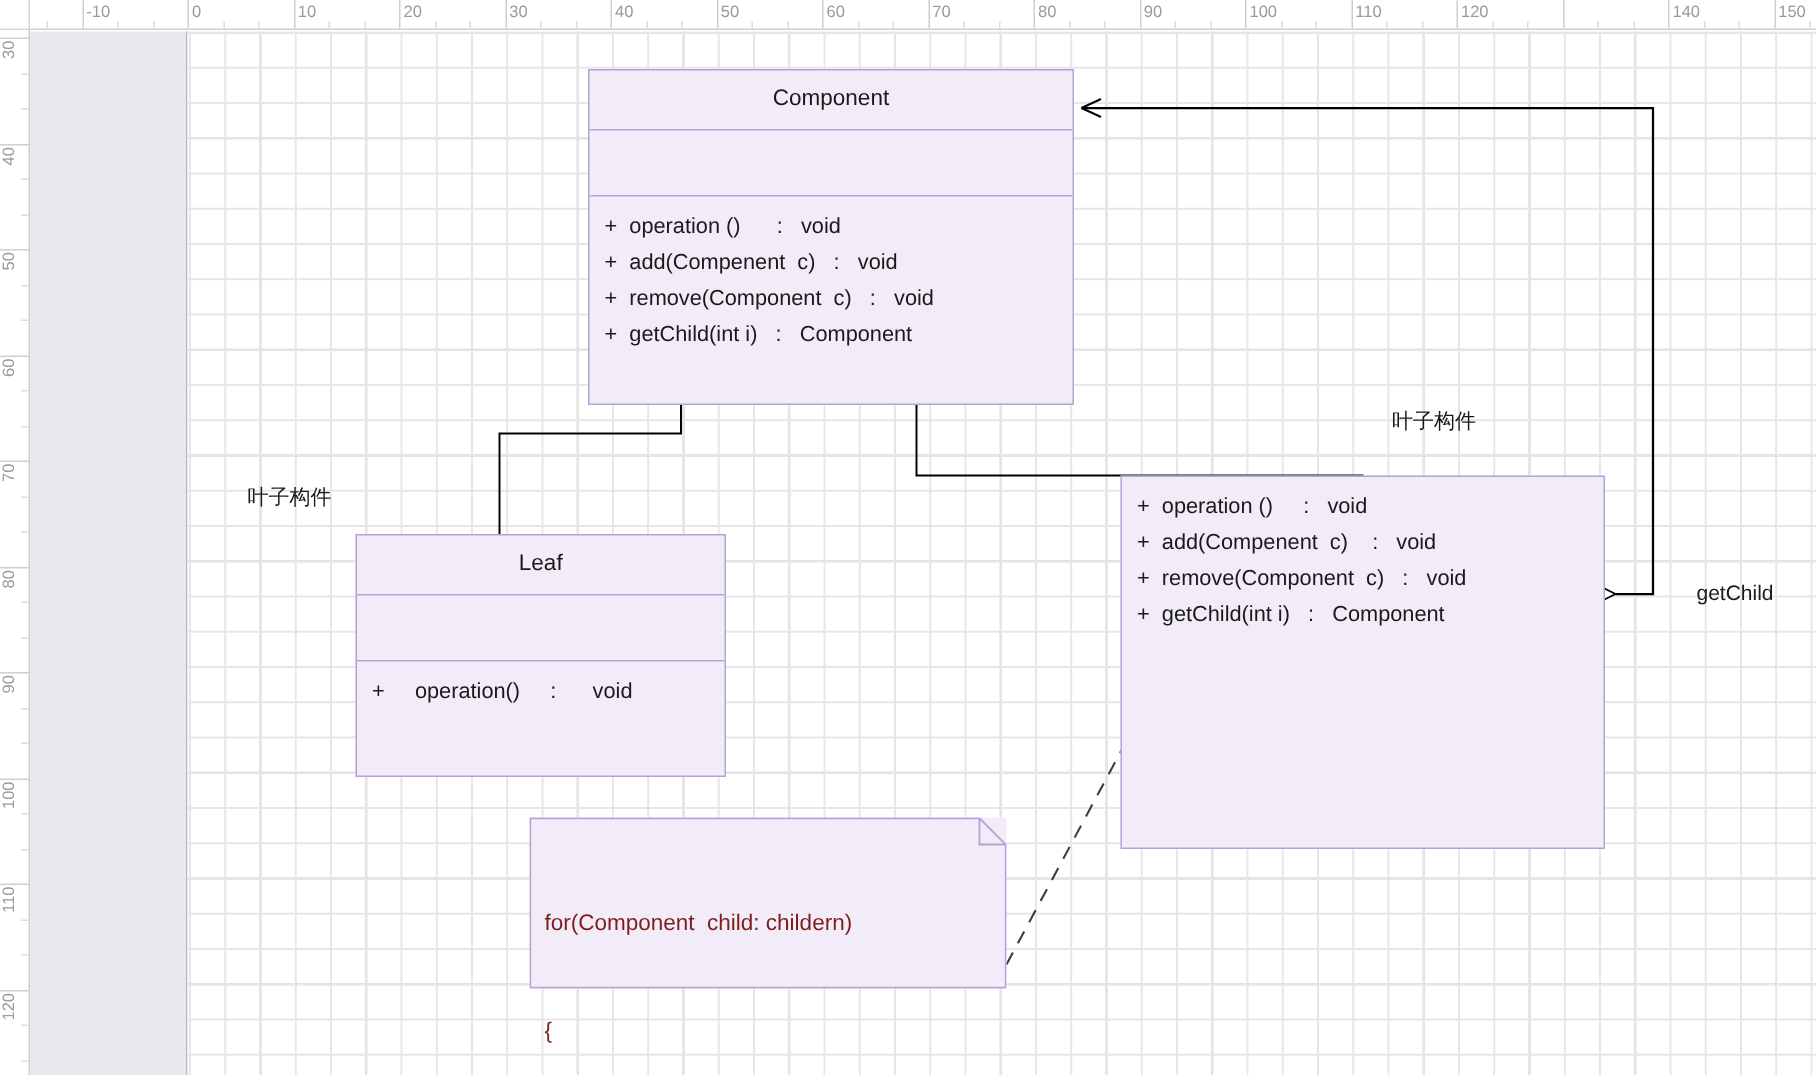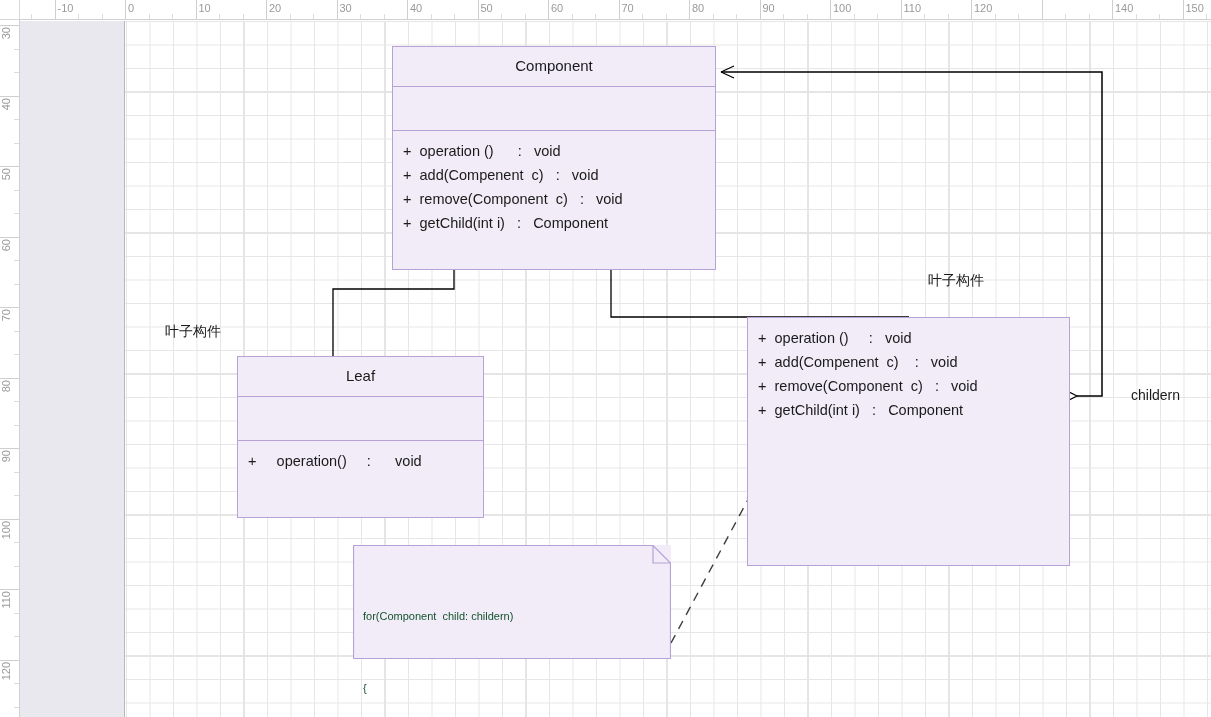--- a/index.html
+++ b/index.html
@@ -118,23 +118,23 @@
     min-height: 20px;
   }
   .uml-section:last-child { border-bottom: none; }
   .uml-section.empty { padding: 0; height: 44px; }
   .uml-row { white-space: pre; }
 
   
   .note-box {
     position: absolute;
     background: #f1ecf7;
-    font-size: 11px;
+    font-size: 15px;
     line-height: 24px;
-    color: #14532d;
+    color: #7f1d1d;
     padding-left: 40px;
   }
   .note-body {
     position: absolute;
     left: 0; top: 0; width: 100%; height: 100%;
     padding: 11px 10px;
     white-space: pre;
   }
 
   
@@ -227,21 +227,21 @@
       <div class="note-body">
         <div>for(Component  child: childern)</div>
         <div>{</div>
         
         
       </div>
     </div>
 
     <div class="free-label cjk" style="left:40px; top:302px;">叶子构件</div>
     <div class="free-label cjk" style="left:803px; top:251px;">叶子构件</div>
-    <div class="free-label" style="left:1006px; top:366px;">childern</div>
+    <div class="free-label" style="left:1006px; top:366px;">getChild</div>
   </div>
 
   <div class="ruler-h">
     <div id="rh-ticks">
         <div class="rh-label" style="left: -16px;">-20</div>
         <div class="rh-tick minor" style="left: 7.5px;"></div>
         <div class="rh-tick minor" style="left: 31px;"></div>
         <div class="rh-tick" style="left: 54.5px;"></div>
         <div class="rh-label" style="left: 54.5px;">-10</div>
         <div class="rh-tick minor" style="left: 78px;"></div>

